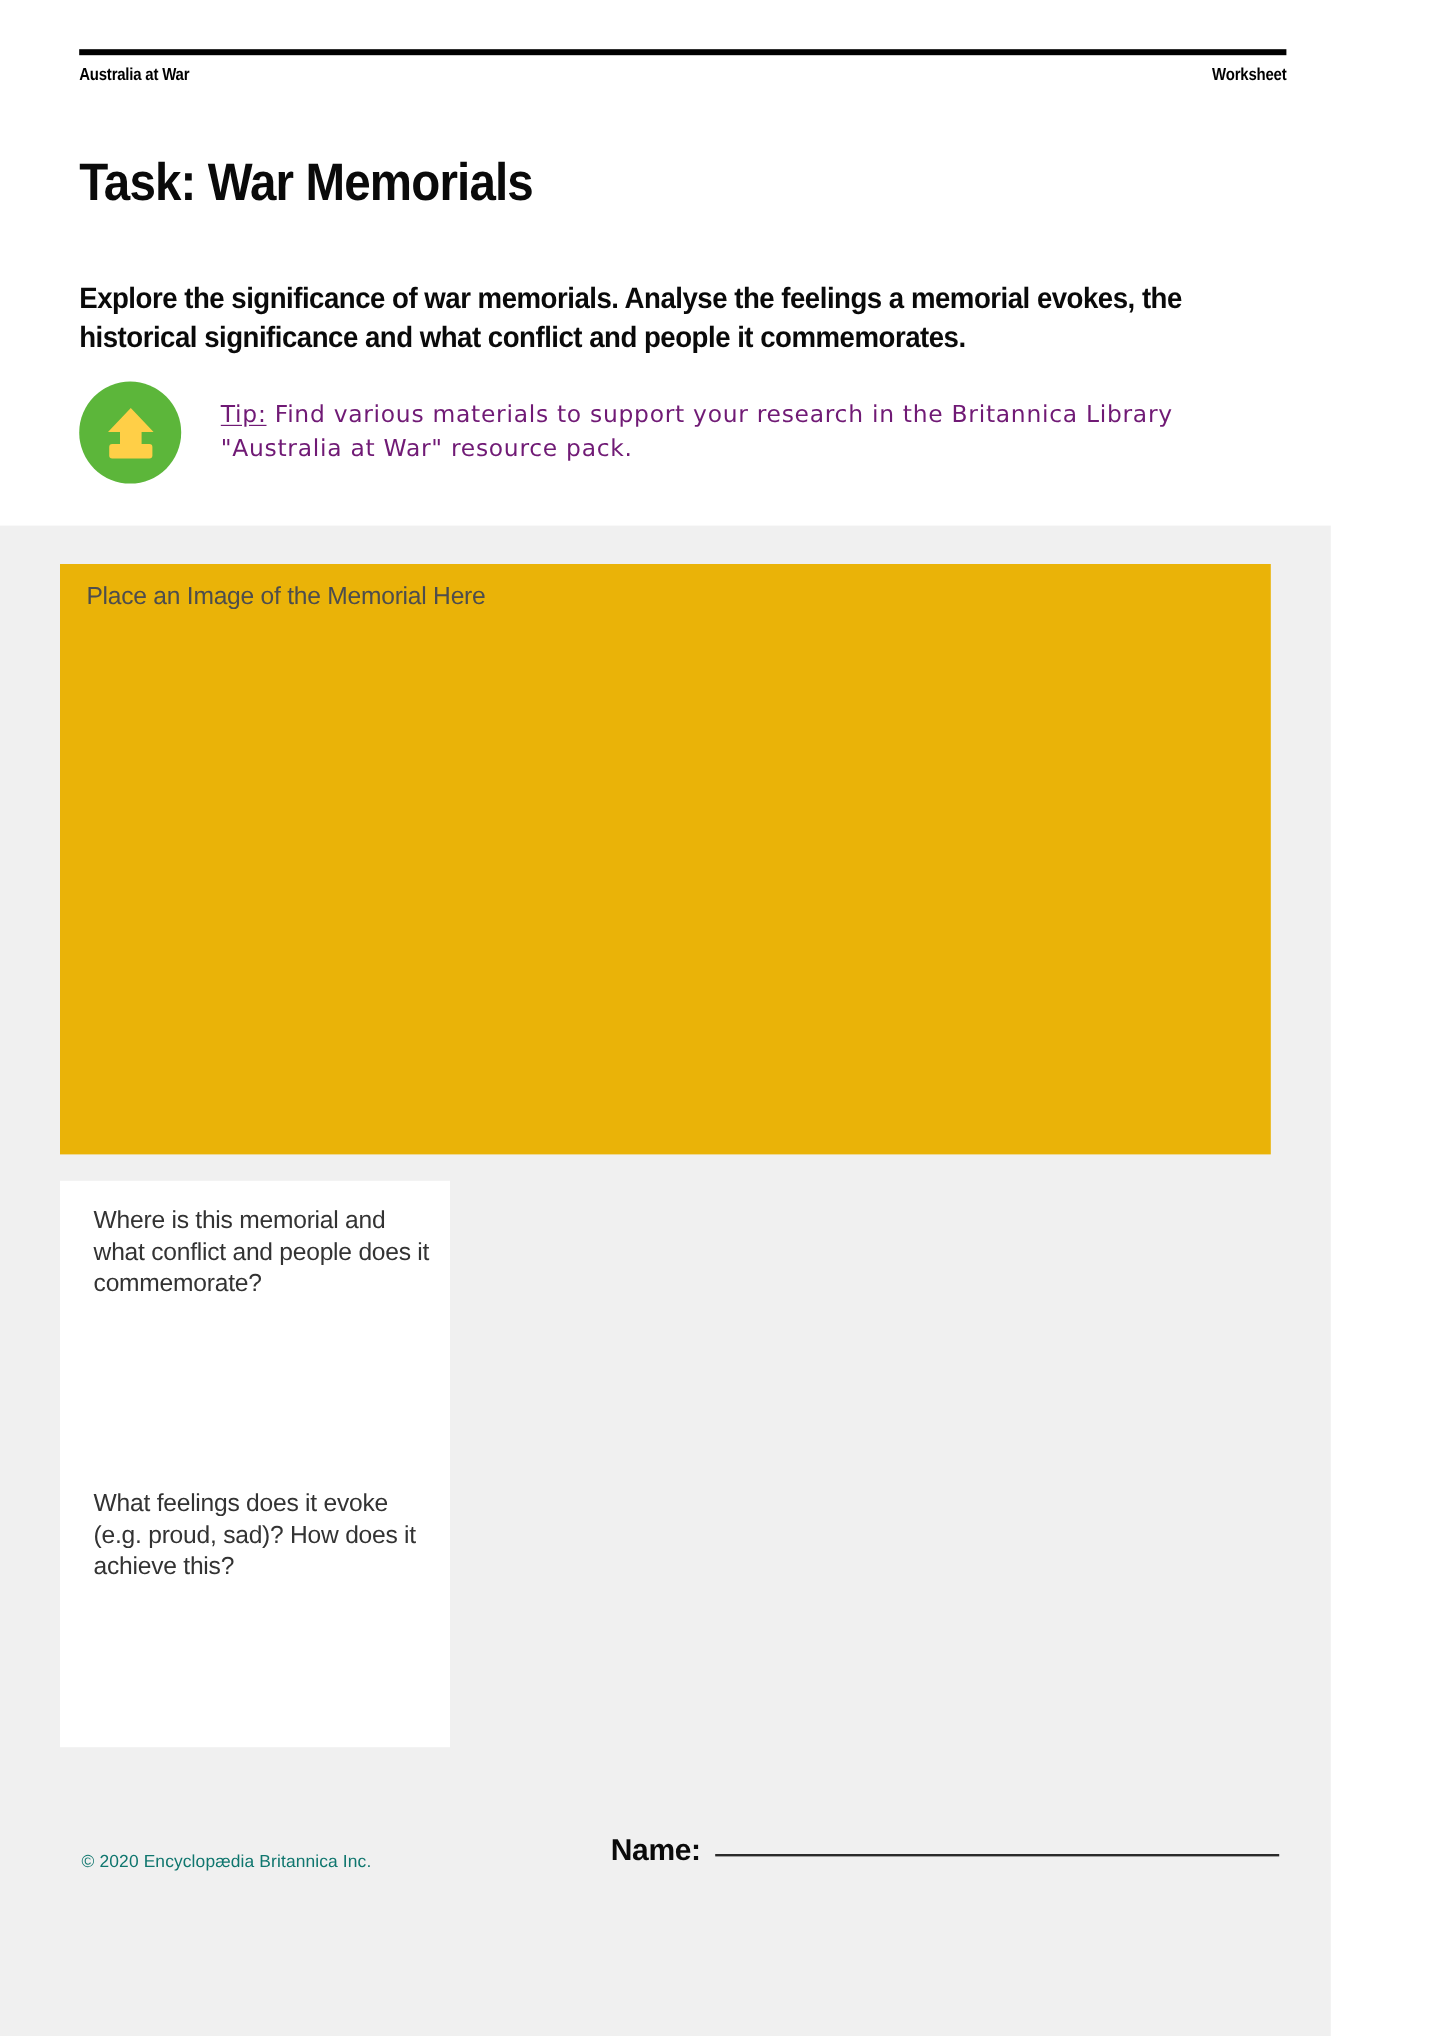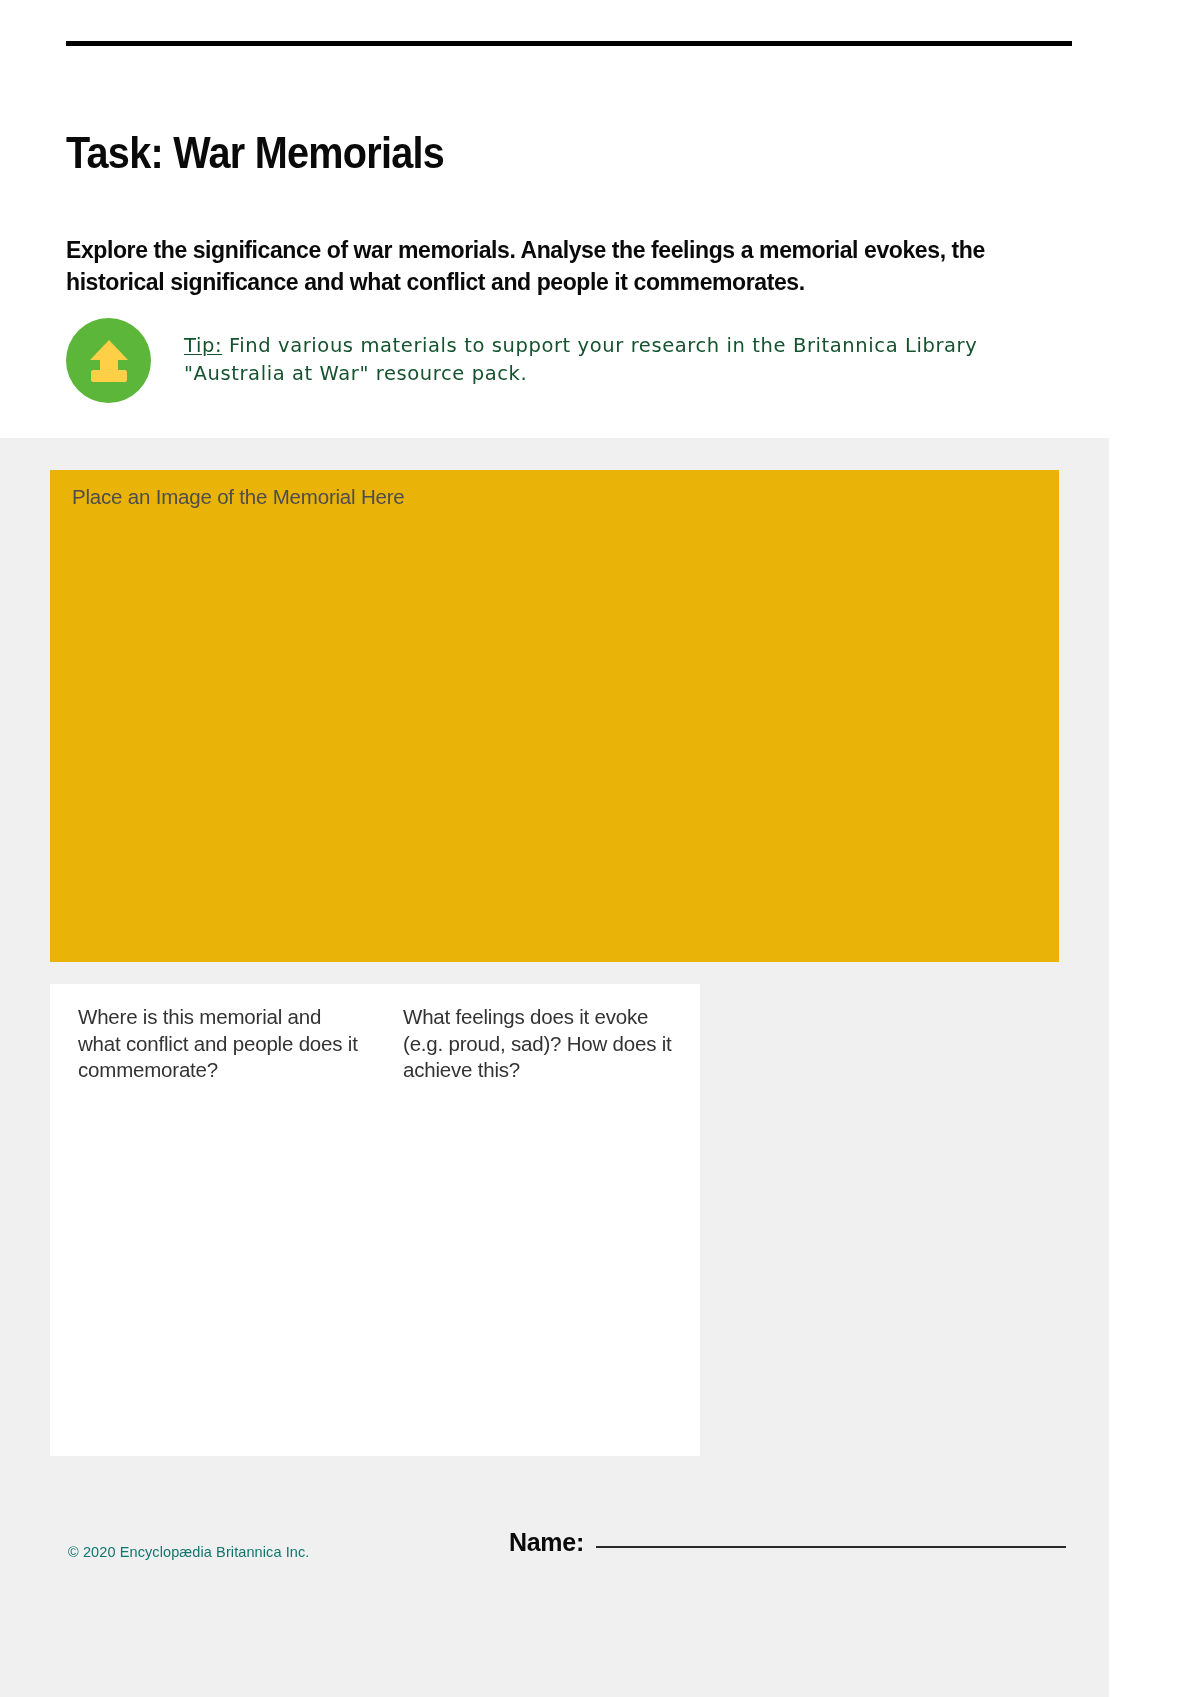--- a/index.html
+++ b/index.html
@@ -106,21 +106,21 @@
     left: 50%;
     top: 50%;
     transform: translate(-50%, -50%);
   }
   .tip-text {
     margin-left: 33px;
     margin-top: 14px;
     font-family: "DejaVu Sans", sans-serif;
     font-size: 19.5px;
     line-height: 1.42;
-    color: #14532d;
+    color: #701a75;
     letter-spacing: 0.6px;
     max-width: 880px;
   }
   .tip-label {
     text-decoration: underline;
     text-underline-offset: 2px;
   }
 
   
   .work-area {
@@ -149,20 +149,22 @@
     letter-spacing: -0.2px;
   }
 
   .qbox-row {
     position: absolute;
     left: 50px;
     top: 984px;
     width: 1009px;
     height: 472px;
     display: flex;
+    justify-content: space-between;
+    flex-direction: column;
   }
   .qbox {
     width: 325px;
     height: 472px;
     background: #ffffff;
     position: relative;
   }
   .qbox-text {
     position: absolute;
     left: 28px;
@@ -206,20 +208,24 @@
     top: -3px;
   }
 </style>
 </head>
 <body>
 
 <div class="page">
 
   <div class="header-rule"></div>
 
+  <div class="header-row">
+    <div class="header-left">Australia at War</div>
+    <div class="header-right">Worksheet</div>
+  </div>
 
   <div class="title">Task: War Memorials</div>
 
   <div class="subtitle">Explore the significance of war memorials. Analyse the feelings a memorial evokes, the historical significance and what conflict and people it commemorates.</div>
 
   <div class="tip-block">
     <div class="tip-icon">
       <svg width="52" height="48" viewBox="0 0 52 48" aria-hidden="true">
         <path d="M26 3 L45 23 L35 23 L35 33 L17 33 L17 23 L7 23 Z" fill="#ffcf47"></path>
         <rect x="8" y="33" width="36" height="12" rx="2.5" fill="#ffcf47"></rect>

